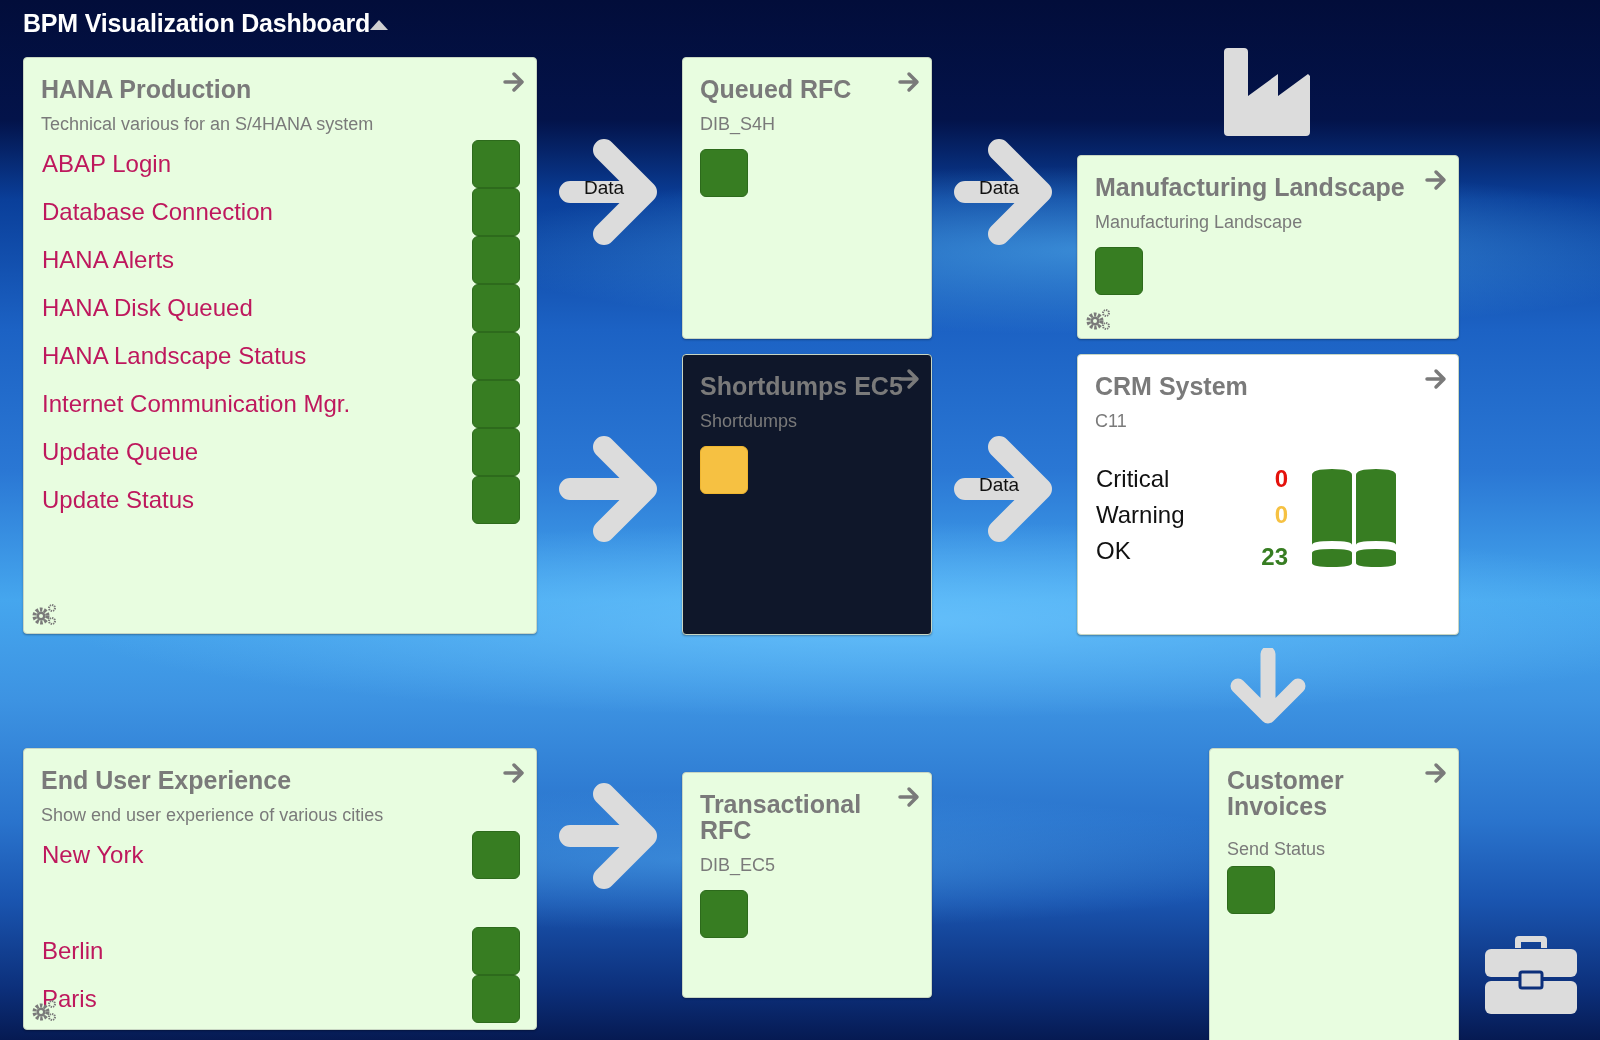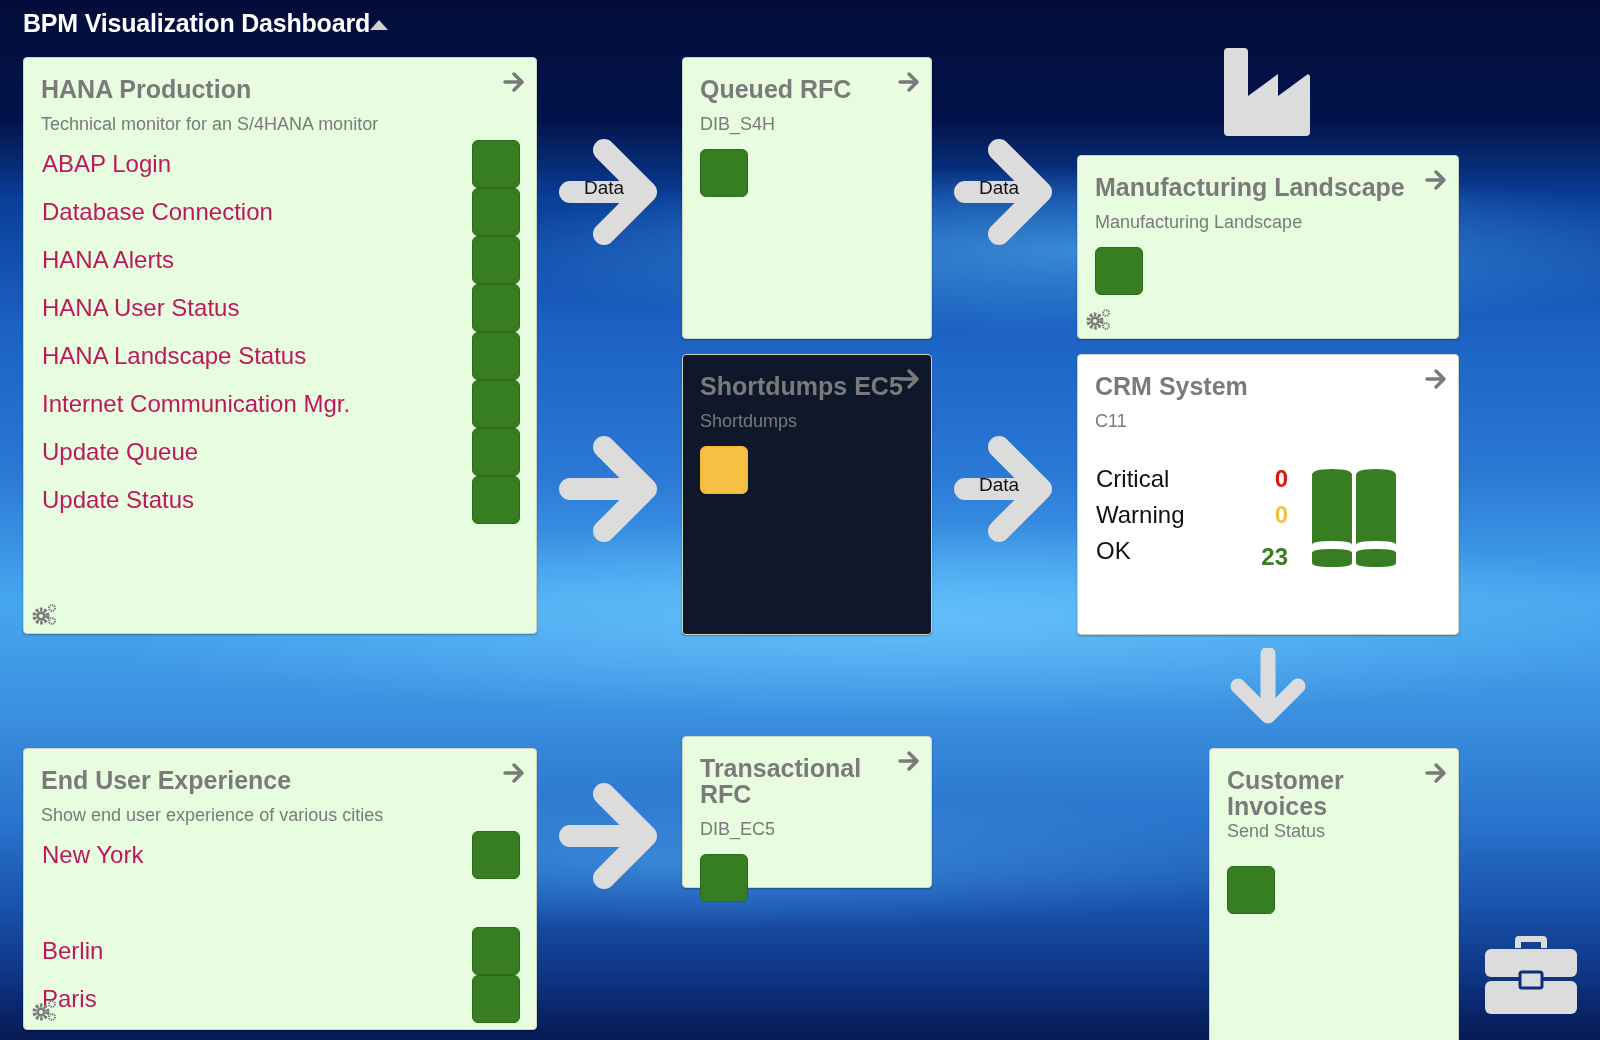--- a/index.html
+++ b/index.html
@@ -45,38 +45,38 @@
   <span>BPM Visualization Dashboard</span>
   <span class="caret"></span>
 </div>
 
 <svg style="position:absolute;left:1222px;top:48px" width="90" height="88" viewBox="0 0 90 88">
   <path d="M2 4 Q2 0 6 0 L22 0 Q26 0 26 4 L26 48 L56 26 L56 48 L86 26 L88 28 L88 84 Q88 88 84 88 L6 88 Q2 88 2 84 Z" fill="#dcdcdc"></path>
 </svg>
 
 <div class="tile" style="left:23px;top:57px;width:514px;height:577px;">
   <div class="tile-title">HANA Production</div>
-  <div class="tile-sub" style="top:56px">Technical monitor for an S/4HANA monitor</div>
+  <div class="tile-sub" style="top:56px">Technical various for an S/4HANA system</div>
   <svg class="tile-arrow" viewBox="0 0 24 24">
       <path d="M3 12 H19 M12 4 L20 12 L12 20" stroke="#7a7a7a" stroke-width="3.5" fill="none" stroke-linecap="round" stroke-linejoin="round"></path>
     </svg>
   <div class="row" style="top:86px">
       <span>ABAP Login</span>
       <div class="status"></div>
     </div>
   <div class="row" style="top:134px">
       <span>Database Connection</span>
       <div class="status"></div>
     </div>
   <div class="row" style="top:182px">
       <span>HANA Alerts</span>
       <div class="status"></div>
     </div>
   <div class="row" style="top:230px">
-      <span>HANA User Status</span>
+      <span>HANA Disk Queued</span>
       <div class="status"></div>
     </div>
   <div class="row" style="top:278px">
       <span>HANA Landscape Status</span>
       <div class="status"></div>
     </div>
   <div class="row" style="top:326px">
       <span>Internet Communication Mgr.</span>
       <div class="status"></div>
     </div>
@@ -208,32 +208,32 @@
     <circle cx="22" cy="20" r="3" fill="none" stroke="#7a7a7a" stroke-width="2" stroke-dasharray="1.4 0.9"></circle>
   </svg>
 </div>
 
 <div class="flow-arrow" style="left:556px;top:782px;">
   <svg width="104" height="108" viewBox="0 0 104 108">
       <path d="M14 54 H90 M48 12 L90 54 L48 96" stroke="#dcdcdc" stroke-width="22" fill="none" stroke-linecap="round" stroke-linejoin="round"></path>
     </svg>
 </div>
 
-<div class="tile" style="left:682px;top:736px;width:250px;height:152px;">
+<div class="tile" style="left:682px;top:772px;width:250px;height:226px;">
   <div class="tile-title" style="width:180px">Transactional RFC</div>
   <div class="tile-sub" style="top:82px">DIB_EC5</div>
   <svg class="tile-arrow" viewBox="0 0 24 24">
       <path d="M3 12 H19 M12 4 L20 12 L12 20" stroke="#7a7a7a" stroke-width="3.5" fill="none" stroke-linecap="round" stroke-linejoin="round"></path>
     </svg>
   <div class="status" style="position:absolute;left:17px;top:117px"></div>
 </div>
 
 <div class="tile" style="left:1209px;top:748px;width:250px;height:324px;">
   <div class="tile-title" style="width:150px">Customer Invoices</div>
-  <div class="tile-sub" style="top:72px">Send Status</div>
+  <div class="tile-sub" style="top:90px">Send Status</div>
   <svg class="tile-arrow" viewBox="0 0 24 24">
       <path d="M3 12 H19 M12 4 L20 12 L12 20" stroke="#7a7a7a" stroke-width="3.5" fill="none" stroke-linecap="round" stroke-linejoin="round"></path>
     </svg>
   <div class="status" style="position:absolute;left:17px;top:117px"></div>
 </div>
 
 <svg style="position:absolute;left:1485px;top:936px" width="92" height="78" viewBox="0 0 92 78">
   <path d="M30 12 V4 Q30 0 34 0 H58 Q62 0 62 4 V12 H56 V6 H36 V12 Z" fill="#dcdcdc"></path>
   <rect x="0" y="13" width="92" height="28" rx="6" fill="#dcdcdc"></rect>
   <rect x="0" y="45" width="92" height="33" rx="6" fill="#dcdcdc"></rect>

